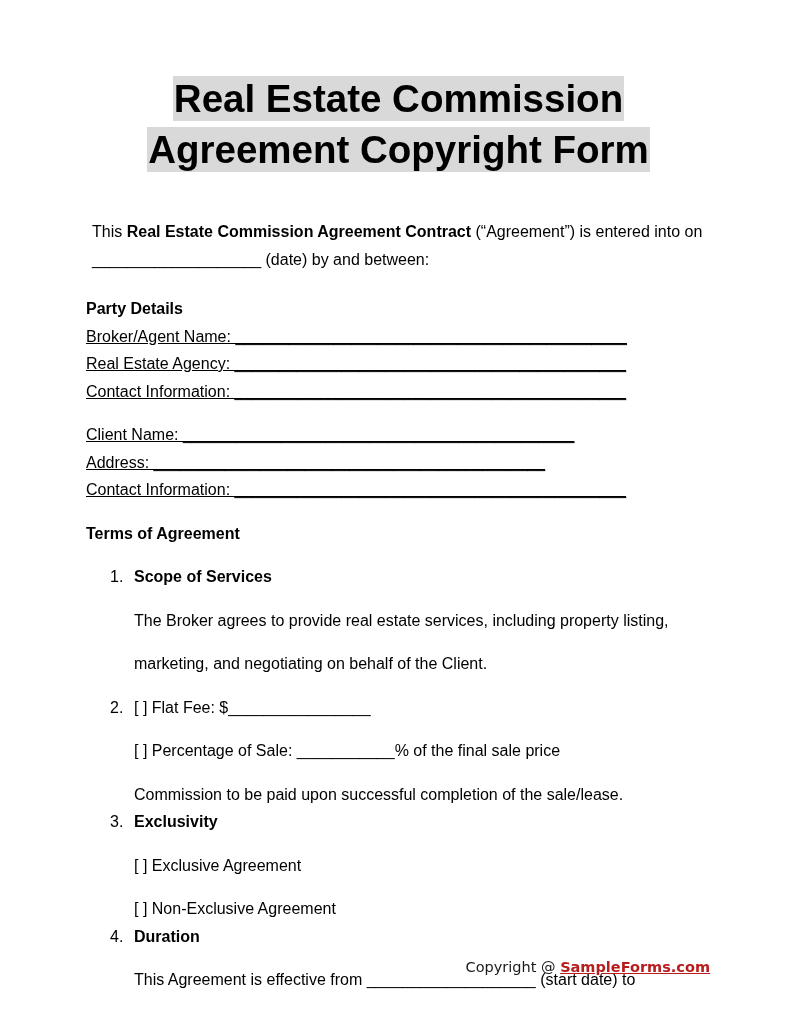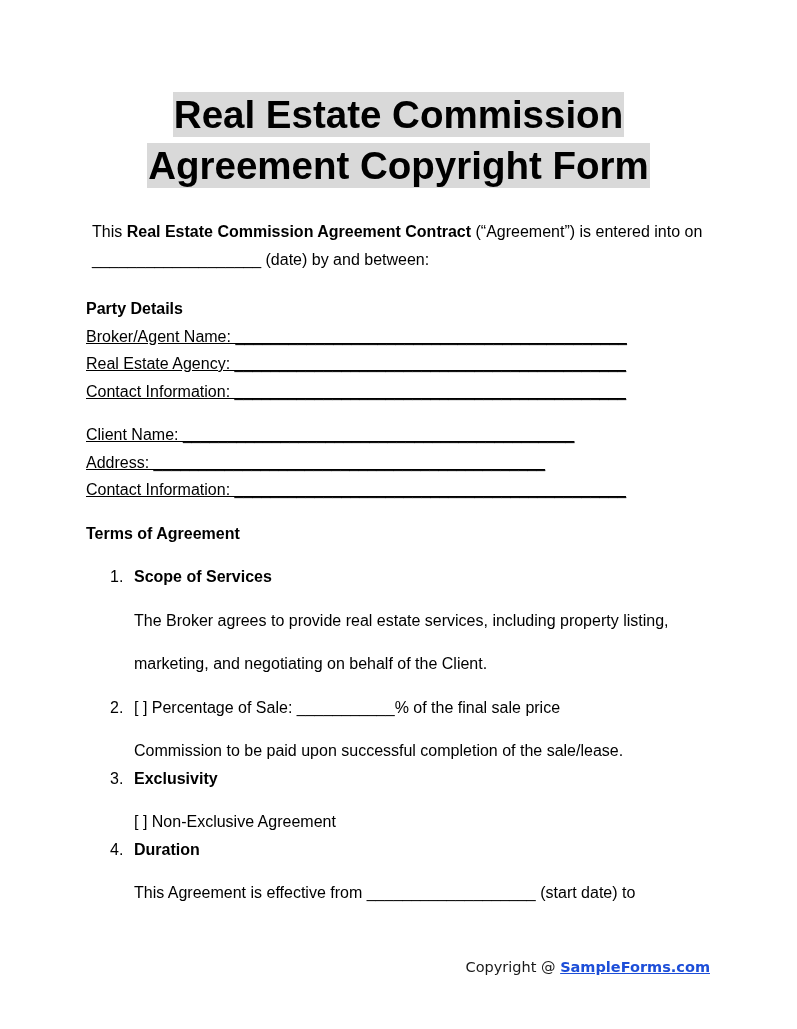--- a/index.html
+++ b/index.html
@@ -13,21 +13,20 @@
       position: relative;
       overflow: hidden;
       font-family: "Liberation Sans", sans-serif;
       color: #000000;
     }
     .title-wrap {
       position: absolute;
       top: 76px;
       left: 0;
       width: 797px;
-      margin-top: 16px;
     }
     .title-line {
       display: inline-block;
       background: #d9d9d9;
       font-weight: bold;
       font-size: 38.5px;
       line-height: 45px;
       padding: 0 1px;
       margin: 0;
     }
@@ -69,21 +68,21 @@
       position: absolute;
       top: 956px;
       right: 87px;
       font-family: "DejaVu Sans", sans-serif;
       font-size: 14.5px;
       line-height: 22px;
       color: #1a1a1a;
       white-space: nowrap;
     }
     .footer-link {
-      color: #1d4ed8;
+      color: #b91c1c;
       font-weight: bold;
       text-decoration: underline;
       cursor: pointer;
     }
   </style>
 </head>
 <body>
 
 <div class="title-wrap">
   <div class="title-row">
@@ -123,26 +122,28 @@
 
     <ol class="list">
       <li class="list-item">
         <span class="list-num">1.</span>
         <div class="b">Scope of Services</div>
         <div class="list-line">The Broker agrees to provide real estate services, including property listing,</div>
         <div class="list-line">marketing, and negotiating on behalf of the Client.</div>
       </li>
       <li class="list-item">
         <span class="list-num">2.</span>
+        <div class="list-line">[ ] Flat Fee: $________________</div>
         <div class="list-line">[ ] Percentage of Sale: ___________% of the final sale price</div>
         <div class="list-line">Commission to be paid upon successful completion of the sale/lease.</div>
       </li>
       <li class="list-item">
         <span class="list-num">3.</span>
         <div class="b">Exclusivity</div>
+        <div class="list-line">[ ] Exclusive Agreement</div>
         <div class="list-line">[ ] Non-Exclusive Agreement</div>
       </li>
       <li class="list-item">
         <span class="list-num">4.</span>
         <div class="b">Duration</div>
         <div class="list-line">This Agreement is effective from ___________________ (start date) to</div>
       </li>
     </ol>
   </div>
 </div>

